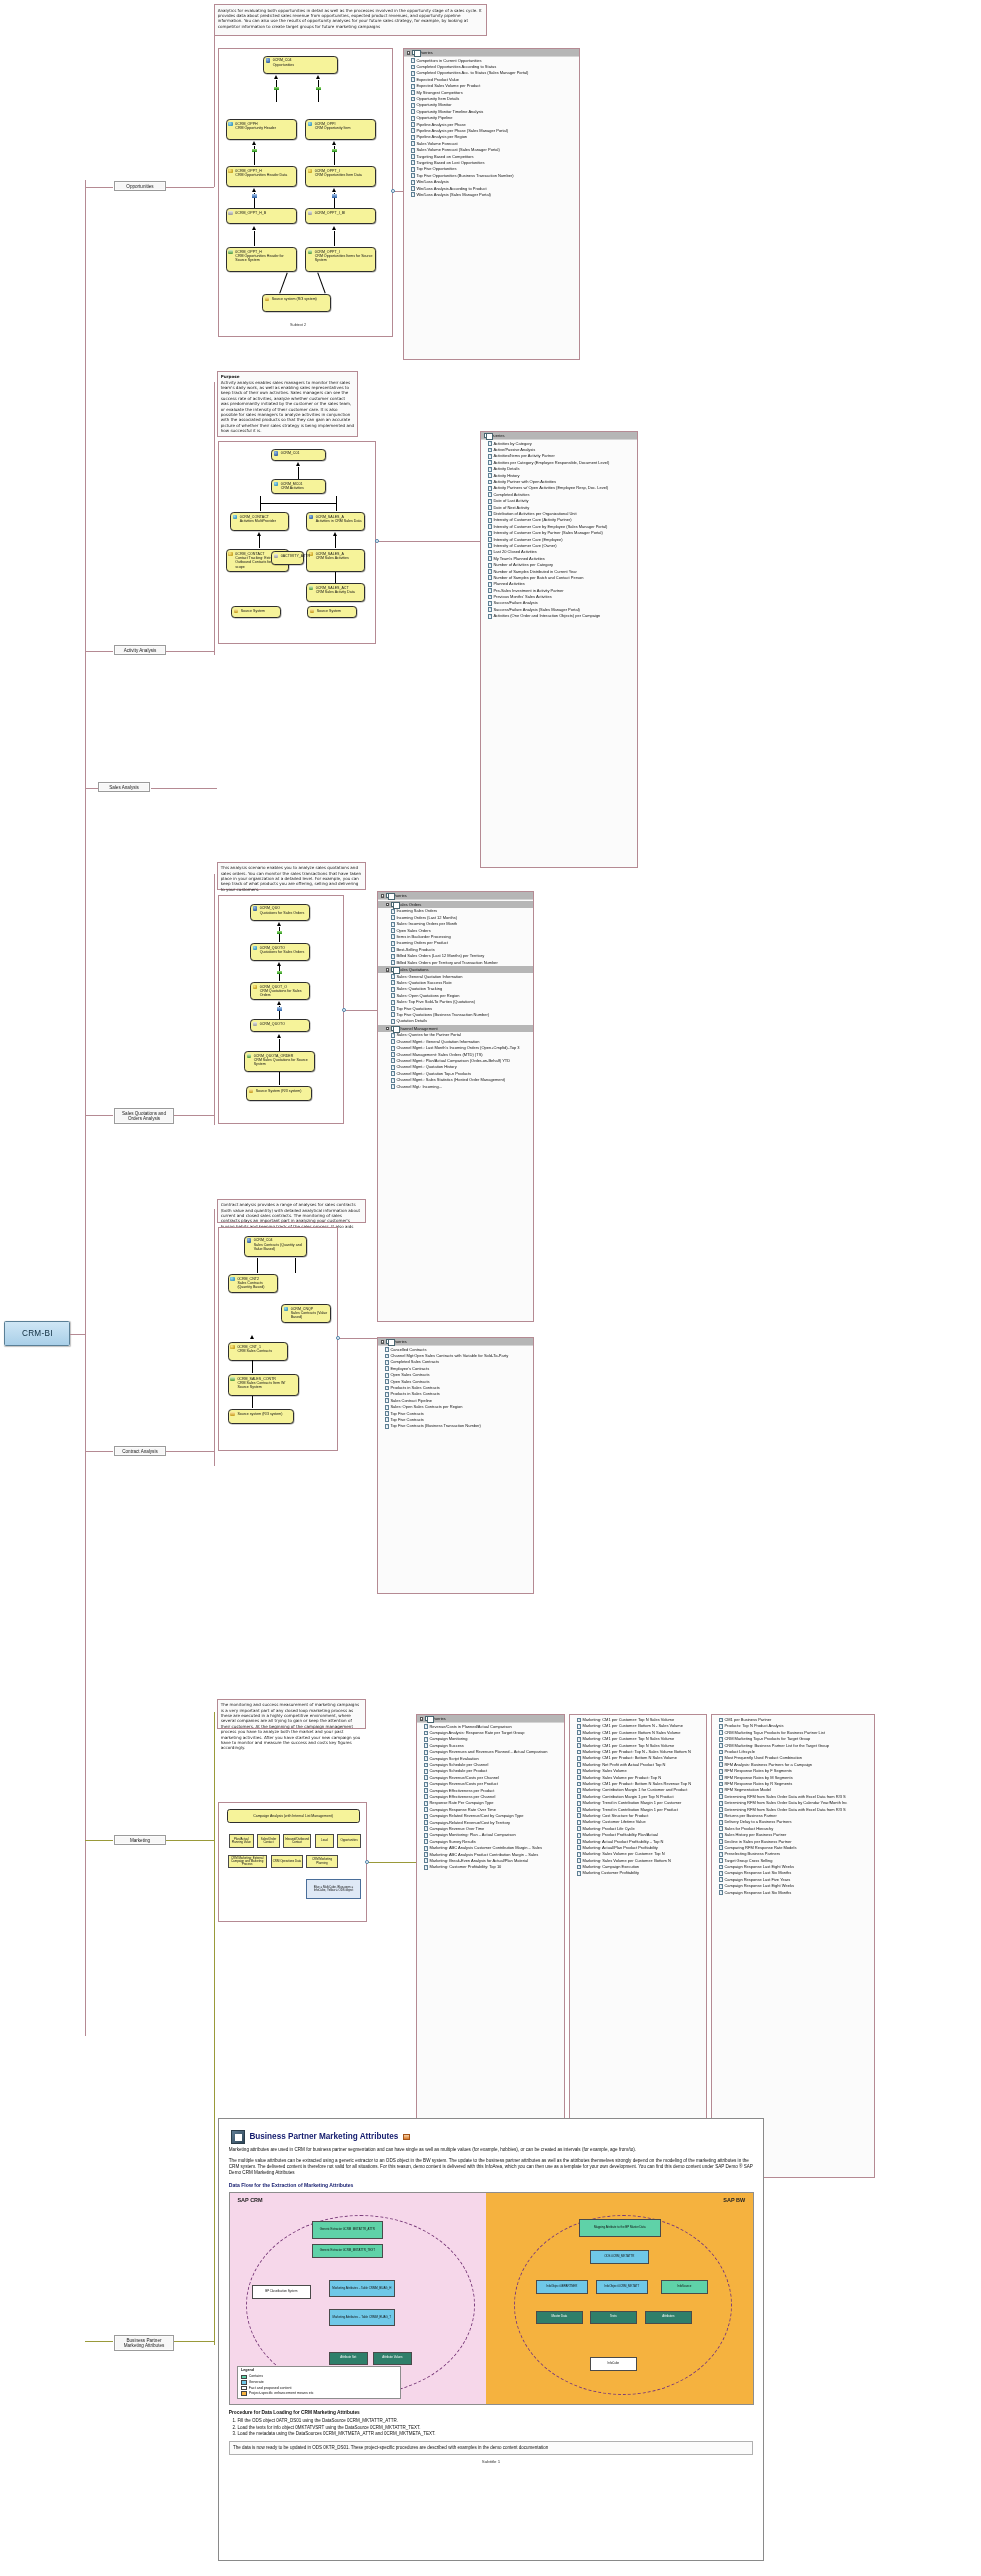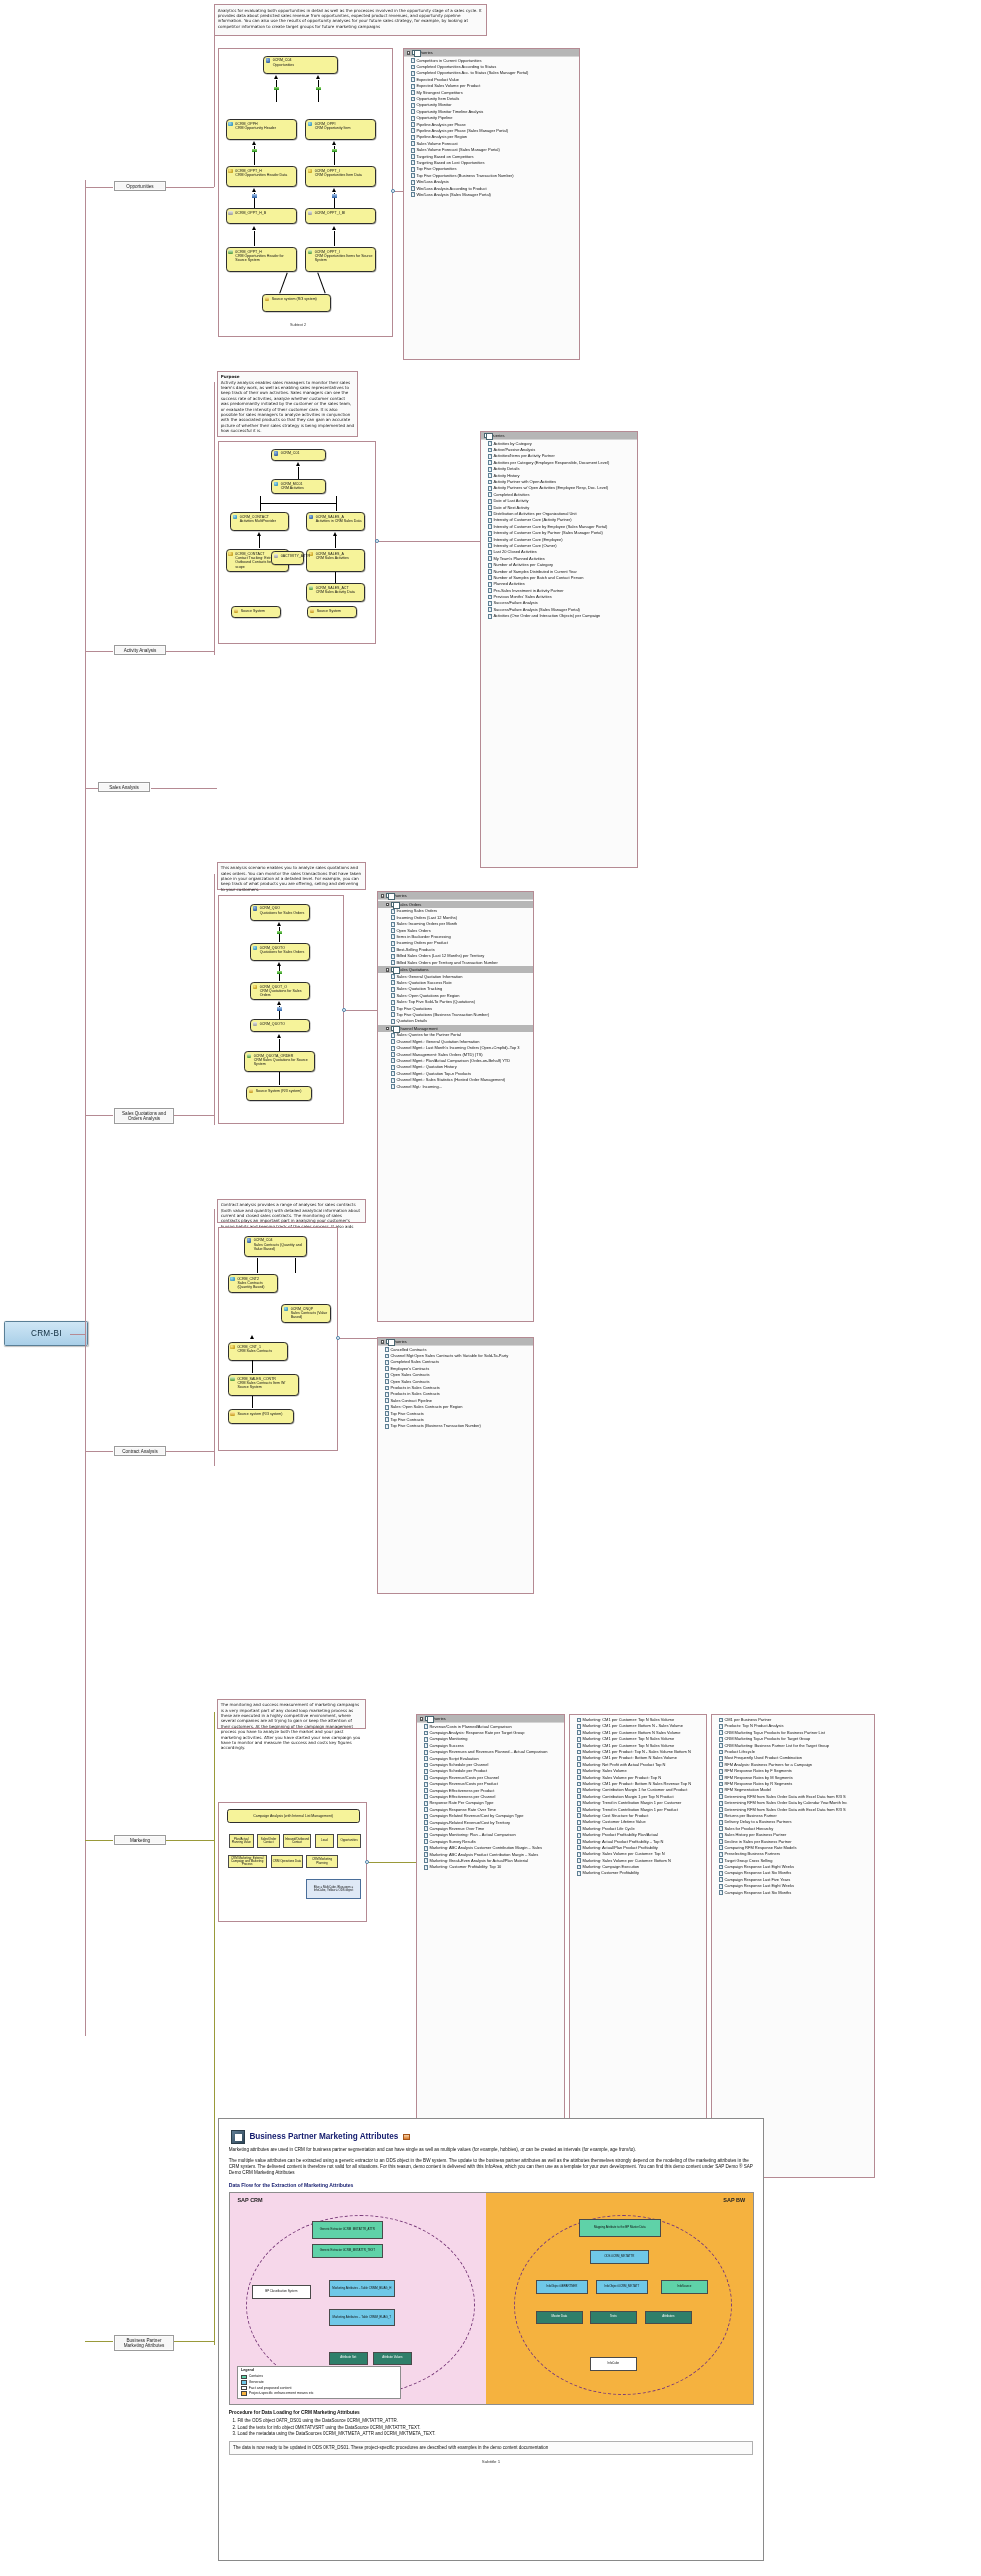--- a/index.html
+++ b/index.html
@@ -7,21 +7,21 @@
   body {
     width:982px; height:2576px; position:relative;
     font-family:"Liberation Sans", sans-serif;
     font-size:6px; color:#111;
     overflow:hidden;
   }
   .abs { position:absolute; }
 
   
   .root-node{
-    left:4.4px; top:1321px; width:84px; height:25px;
+    left:4.4px; top:1321px; width:66px; height:25px;
     background:linear-gradient(#cfe6f5,#a9cfe8);
     border:0.5px solid #5a7f96; border-radius:1.6px;
     display:flex; align-items:center; justify-content:center;
     font-size:8.2px; letter-spacing:0.3px; color:#0d2b3d;
     box-shadow:0.5px 0.5px 1.1px rgba(0,0,0,.25);
   }
 
   
   .branch-label{
     border:0.5px solid #9b9b9b; background:#f7f7f7;

